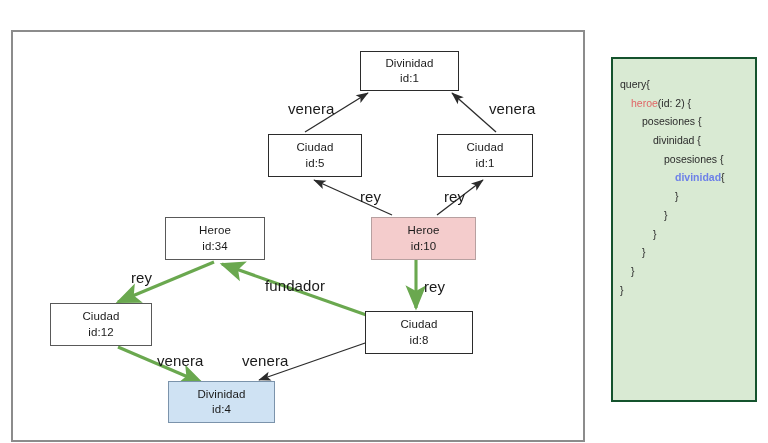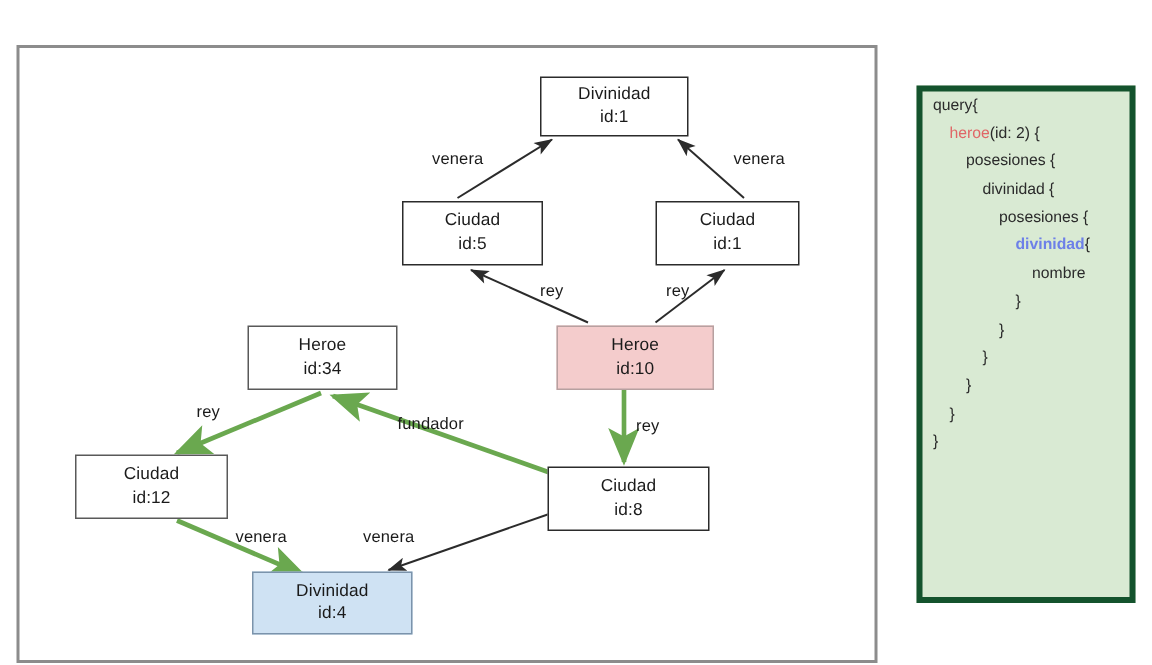--- a/index.html
+++ b/index.html
@@ -65,37 +65,37 @@
   .node.blue {
     background: #cfe2f3;
     border-color: #7b93ab;
   }
   .node.grayborder { border-color: #595959; }
 
   
   .edge-label {
     position: absolute;
     font-family: "Liberation Sans", sans-serif;
-    font-size: 11px;
+    font-size: 15px;
     color: #1a1a1a;
     white-space: nowrap;
     background: transparent;
     letter-spacing: 0.1px;
   }
   
   .query-panel {
     position: absolute;
     left: 611px;
     top: 40px;
     width: 146px;
     height: 345px;
     background: #d9ead3;
-    border: 4px solid #14532d;
+    border: 2px solid #14532d;
     box-sizing: border-box;
-    padding: 0 0 0 0;
+    padding: 16px 0 0 0;
     font-family: "Liberation Sans", sans-serif;
     font-size: 10.5px;
     color: #2b2b2b;
     overflow: hidden;
   }
   .qline {
     display: block;
     white-space: pre;
     line-height: 1.78;
     padding-left: 7px;
@@ -199,21 +199,20 @@
   <div class="edge-label" style="left:242px; top:335px;">venera</div>
 
   <div class="query-panel">
     <div id="query-lines">
         <span class="qline" style="padding-left: 7px;"><span class="qtok-plain">query{</span></span>
         <span class="qline" style="padding-left: 18px;"><span class="qtok-red">heroe</span><span class="qtok-plain">(id: 2) {</span></span>
         <span class="qline" style="padding-left: 29px;"><span class="qtok-plain">posesiones {</span></span>
         <span class="qline" style="padding-left: 40px;"><span class="qtok-plain">divinidad {</span></span>
         <span class="qline" style="padding-left: 51px;"><span class="qtok-plain">posesiones {</span></span>
         <span class="qline" style="padding-left: 62px;"><span class="qtok-blue">divinidad</span><span class="qtok-plain">{</span></span>
-        <span class="qline" style="padding-left: 73px;"><span class="qtok-plain">nombre</span></span>
         <span class="qline" style="padding-left: 62px;"><span class="qtok-plain">}</span></span>
         <span class="qline" style="padding-left: 51px;"><span class="qtok-plain">}</span></span>
         <span class="qline" style="padding-left: 40px;"><span class="qtok-plain">}</span></span>
         <span class="qline" style="padding-left: 29px;"><span class="qtok-plain">}</span></span>
         <span class="qline" style="padding-left: 18px;"><span class="qtok-plain">}</span></span>
         <span class="qline" style="padding-left: 7px;"><span class="qtok-plain">}</span></span>
       </div>
   </div>
 
 </div>

